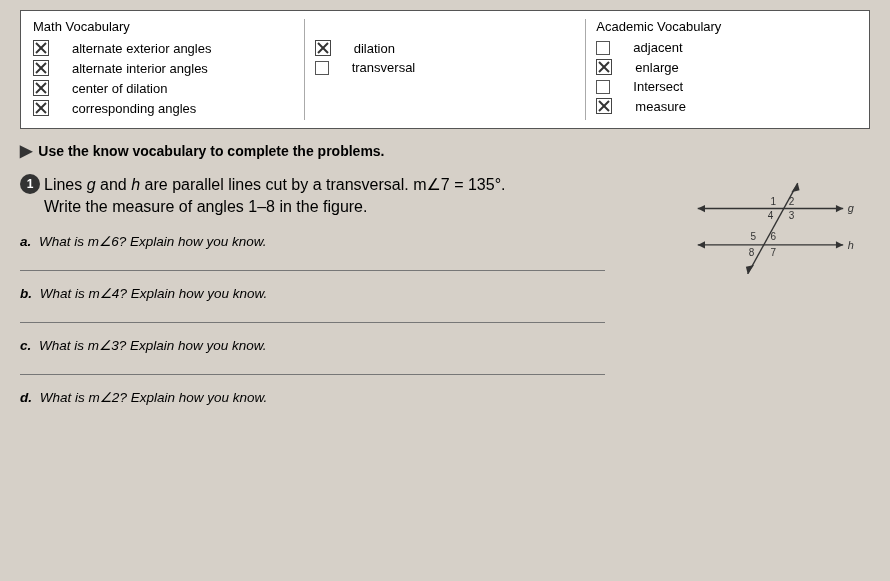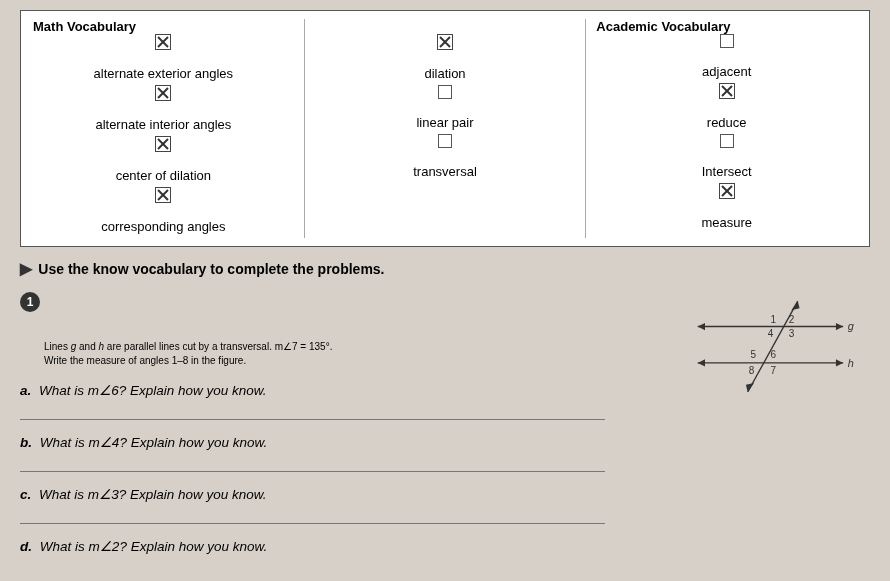--- a/index.html
+++ b/index.html
@@ -25,31 +25,31 @@
       display: flex;
       gap: 0;
       margin-bottom: 12px;
     }
 
     .vocab-section {
       flex: 1;
     }
 
     .vocab-section-title {
-      font-weight: bold;
+      font-weight: normal;
       font-size: 13px;
+      margin-bottom: 6px;
     }
 
     .vocab-item {
       display: flex;
       align-items: center;
-      gap: 16px;
+      gap: 23px;
       margin-bottom: 4px;
       font-size: 13px;
-      flex-direction: column;
     }
 
     
     .x-mark {
       position: relative;
       width: 16px;
       height: 16px;
       border: 1.5px solid #444;
       display: inline-flex;
       align-items: center;
@@ -108,23 +108,22 @@
       flex-shrink: 0;
     }
 
     .problem-text {
       display: flex;
       align-items: flex-start;
       margin-bottom: 6px;
     }
 
     .problem-body {
-      font-size: 10px;
+      font-size: 16px;
       line-height: 1.4;
-      margin-top: 48px;
     }
 
     .problem-body em {
       font-style: italic;
     }
 
     
     .diagram-area {
       width: 190px;
       flex-shrink: 0;
@@ -223,44 +222,40 @@
         <div class="x-mark">
           <svg viewBox="0 0 12 12">
               <line x1="1" y1="1" x2="11" y2="11" stroke="#333" stroke-width="2"></line>
               <line x1="11" y1="1" x2="1" y2="11" stroke="#333" stroke-width="2"></line>
             </svg>
         </div>
         <span>dilation</span>
       </div>
       <div class="vocab-item">
         <div class="empty-box"></div>
-        <span>linear pair</span>
-      </div>
-      <div class="vocab-item">
-        <div class="empty-box"></div>
         <span>transversal</span>
       </div>
     </div>
 
     <div class="divider-col"></div>
 
     <div class="vocab-section">
       <div class="vocab-section-title">Academic Vocabulary</div>
       <div class="vocab-item">
         <div class="empty-box"></div>
         <span>adjacent</span>
       </div>
       <div class="vocab-item">
         <div class="x-mark">
           <svg viewBox="0 0 12 12">
               <line x1="1" y1="1" x2="11" y2="11" stroke="#333" stroke-width="2"></line>
               <line x1="11" y1="1" x2="1" y2="11" stroke="#333" stroke-width="2"></line>
             </svg>
         </div>
-        <span>reduce</span>
+        <span>enlarge</span>
       </div>
       <div class="vocab-item">
         <div class="empty-box"></div>
         <span>Intersect</span>
       </div>
       <div class="vocab-item">
         <div class="x-mark">
           <svg viewBox="0 0 12 12">
               <line x1="1" y1="1" x2="11" y2="11" stroke="#333" stroke-width="2"></line>
               <line x1="11" y1="1" x2="1" y2="11" stroke="#333" stroke-width="2"></line>

